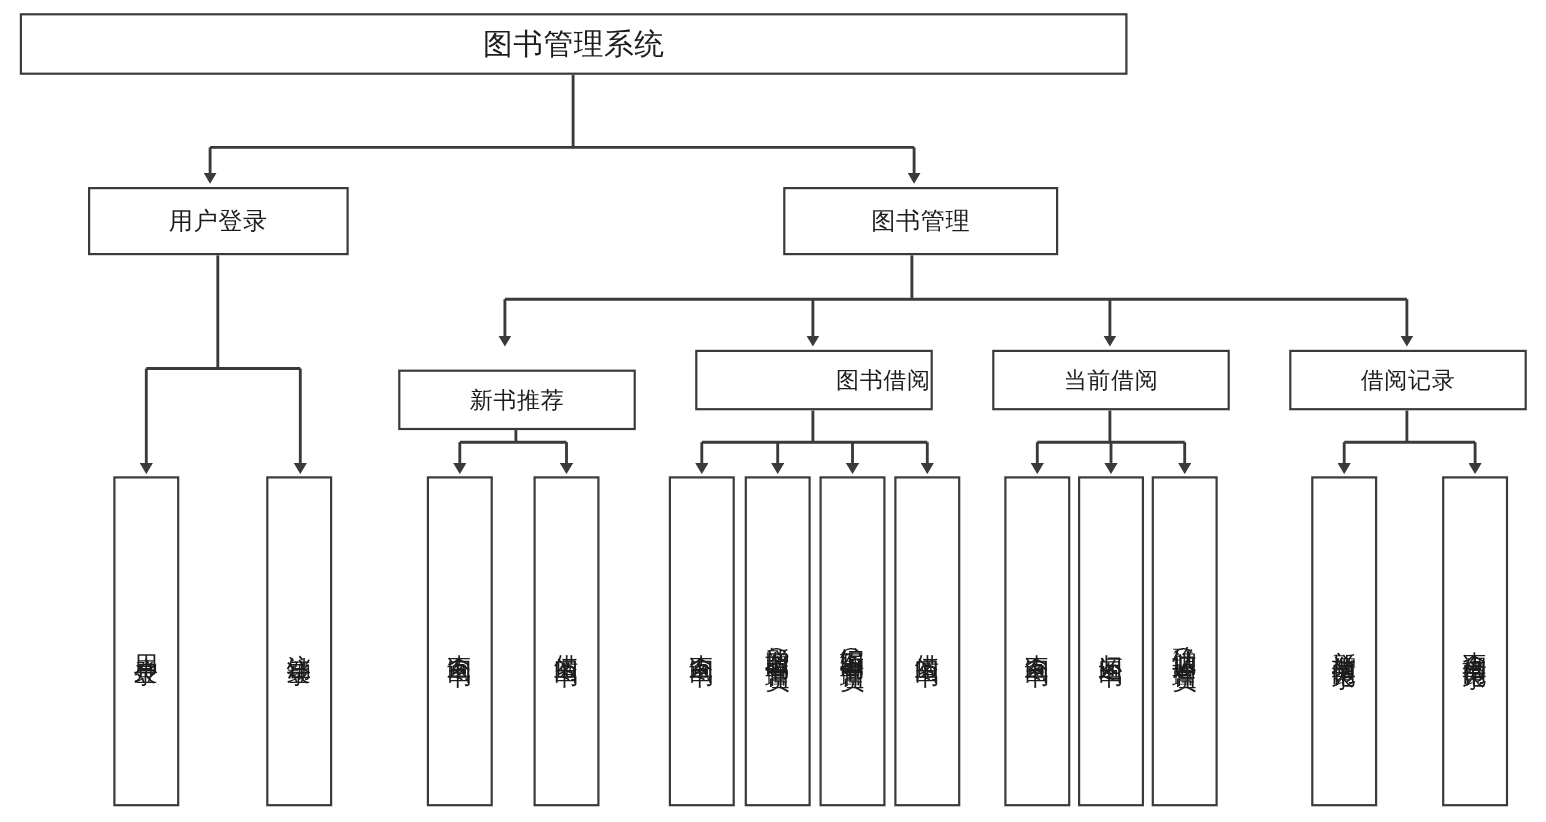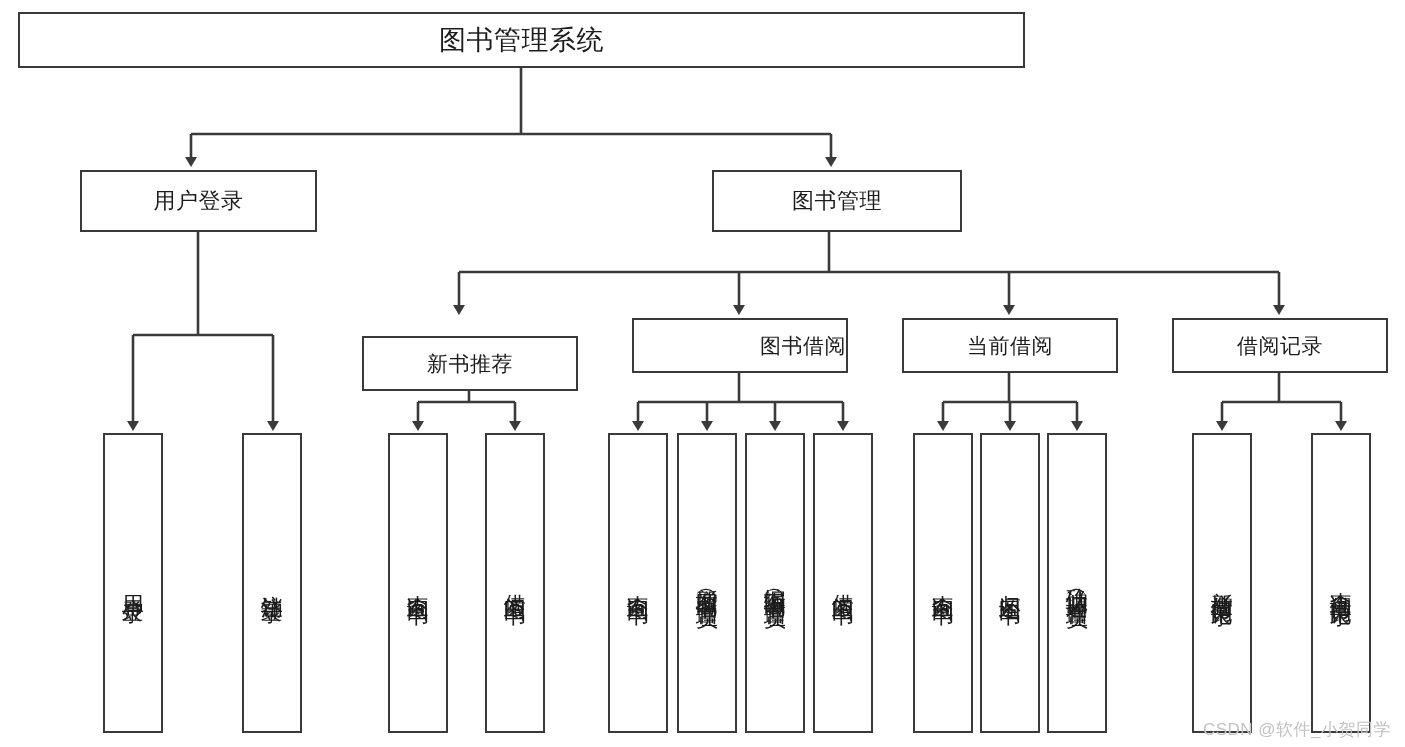--- a/index.html
+++ b/index.html
@@ -190,15 +190,14 @@
     <span class="node-label">确认归还（管理员）</span>
   </div>
 
   <div class="node-box node-leaf" style="left:1192px; top:433px; width:60px; height:300px;">
     <span class="node-label">新增借阅记录</span>
   </div>
   <div class="node-box node-leaf" style="left:1311px; top:433px; width:60px; height:300px;">
     <span class="node-label">查询借阅记录</span>
   </div>
 
-  <div class="watermark">CSDN @软件_小贺同学</div>
 
 </div>
 
 </body></html>

